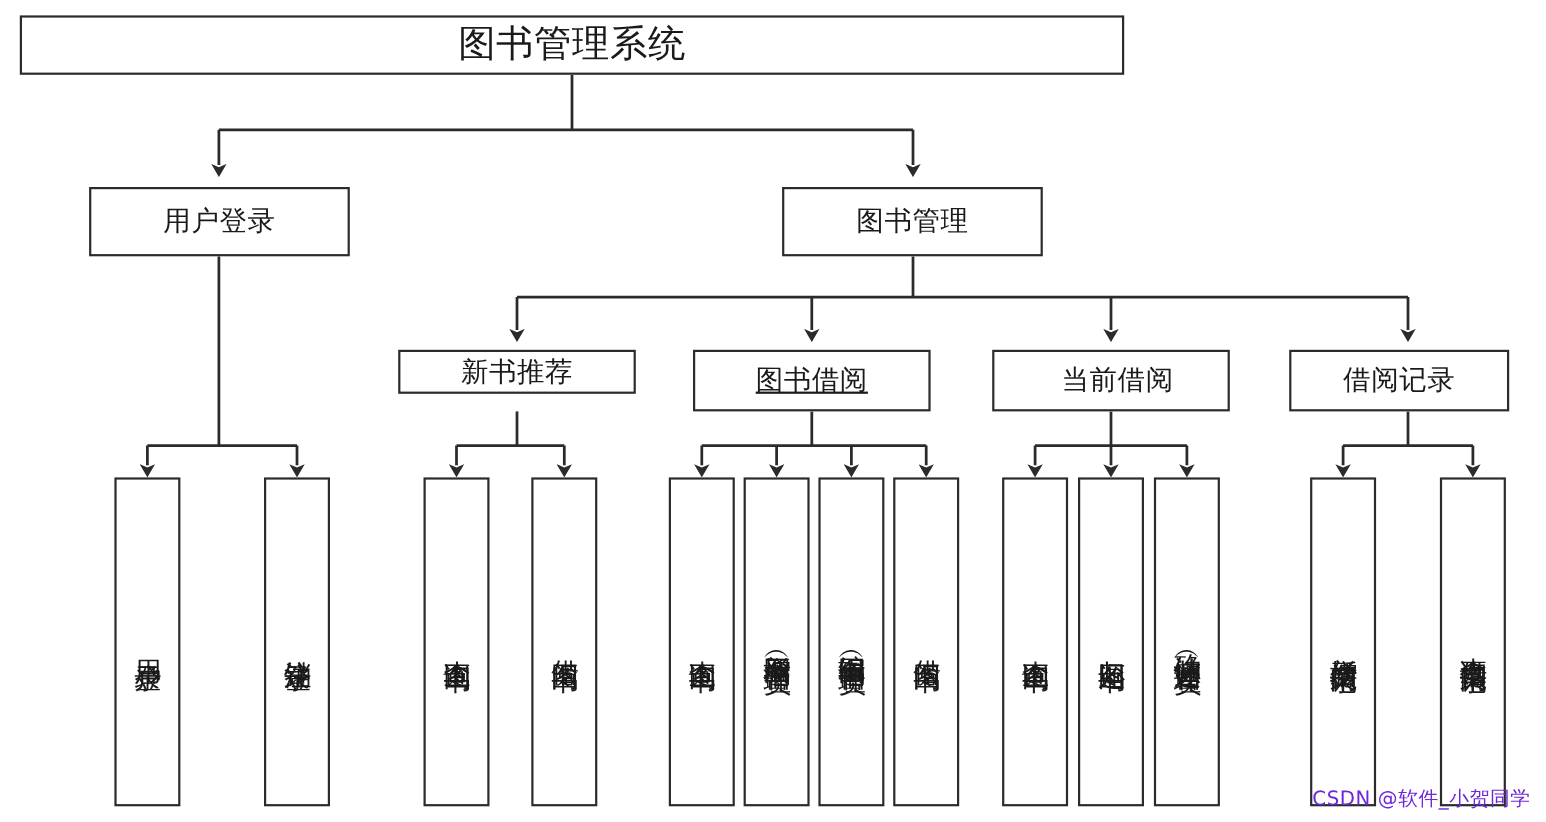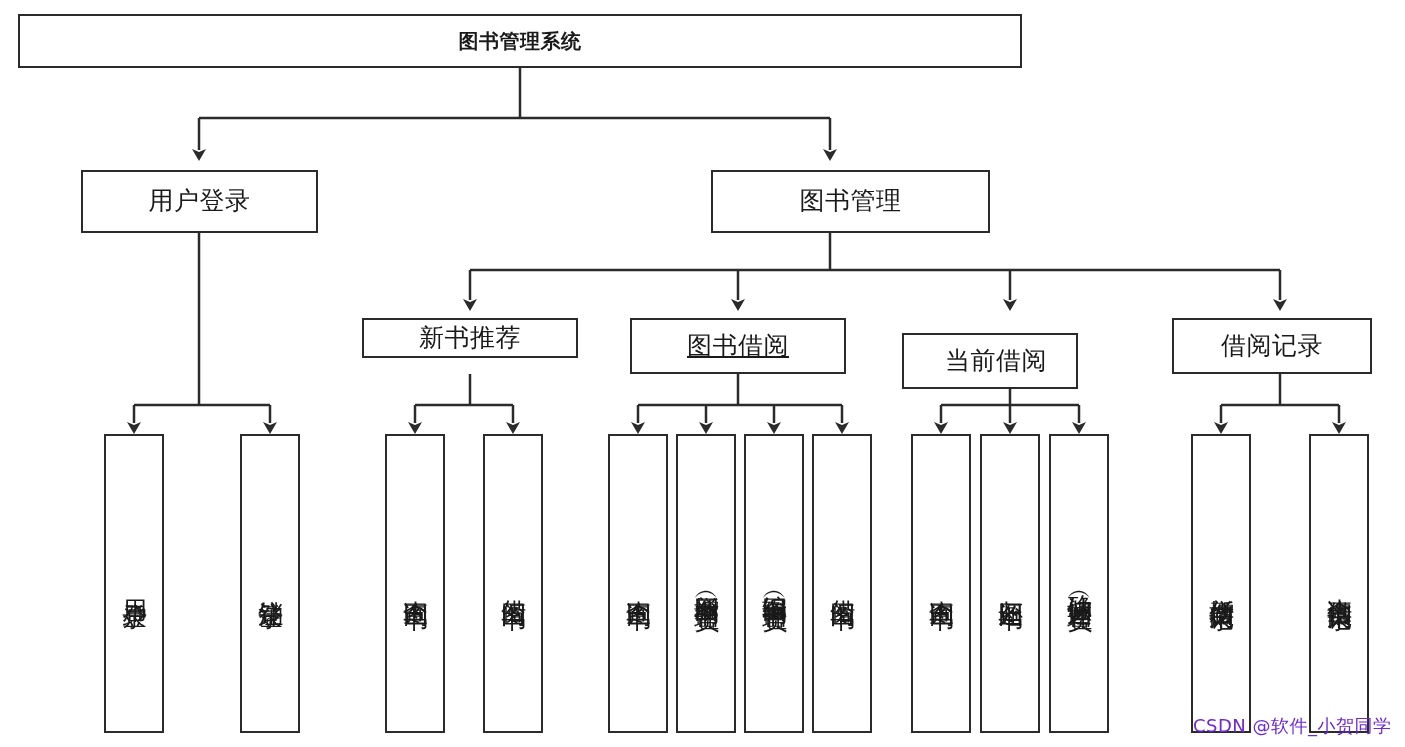--- a/index.html
+++ b/index.html
@@ -47,21 +47,21 @@
   }
   .node.vert .label {
     writing-mode: vertical-rl;
     text-orientation: upright;
     font-size: 25px;
     line-height: 1.45;
     letter-spacing: 2px;
     white-space: nowrap;
     display: block;
   }
-  .node.root .label { font-size: 20px; font-weight: bold; }
+  .node.root .label { font-size: 34px; }
   #watermark {
     position: absolute;
     left: 1193px;
     top: 714px;
     font-size: 18px;
     color: #6d28d9;
     white-space: nowrap;
     letter-spacing: 0.5px;
     font-family: "DejaVu Sans", "Liberation Sans", sans-serif;
   }
@@ -121,31 +121,31 @@
     </g>
   </svg>
 
   <div class="node horiz root" style="left:18px; top:14px; width:1004px; height:54px;">
     <span class="label">图书管理系统</span>
   </div>
 
   <div class="node horiz" style="left:81px; top:170px; width:237px; height:63px;">
     <span class="label">用户登录</span>
   </div>
-  <div class="node horiz" style="left:711px; top:170px; width:279px; height:63px;">
+  <div class="node horiz" style="left:711px; top:170px; width:237px; height:63px;">
     <span class="label">图书管理</span>
   </div>
 
   <div class="node horiz" style="left:362px; top:318px; width:216px; height:40px;">
     <span class="label">新书推荐</span>
   </div>
   <div class="node horiz" style="left:630px; top:318px; width:216px; height:56px;text-decoration:underline;">
     <span class="label">图书借阅</span>
   </div>
-  <div class="node horiz" style="left:902px; top:333px; width:176px; height:56px;padding-left:12px;">
+  <div class="node horiz" style="left:902px; top:318px; width:216px; height:56px;padding-left:12px;">
     <span class="label">当前借阅</span>
   </div>
   <div class="node horiz" style="left:1172px; top:318px; width:200px; height:56px;">
     <span class="label">借阅记录</span>
   </div>
 
   <div class="node vert" style="left:104px; top:434px; width:60px; height:299px;">
     <span class="label">用户登录</span>
   </div>
   <div class="node vert" style="left:240px; top:434px; width:60px; height:299px;">

